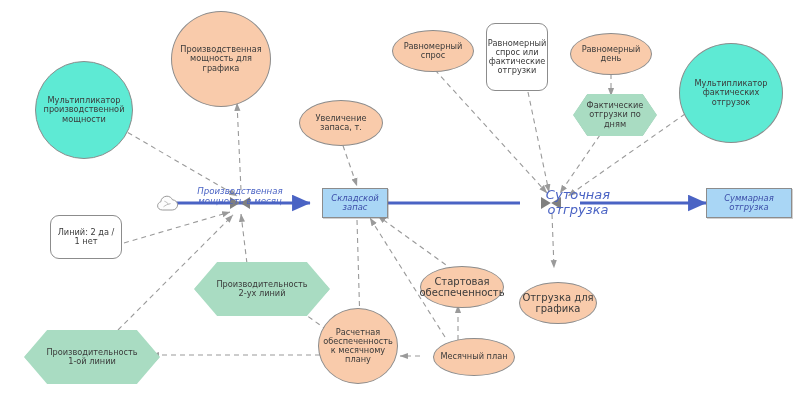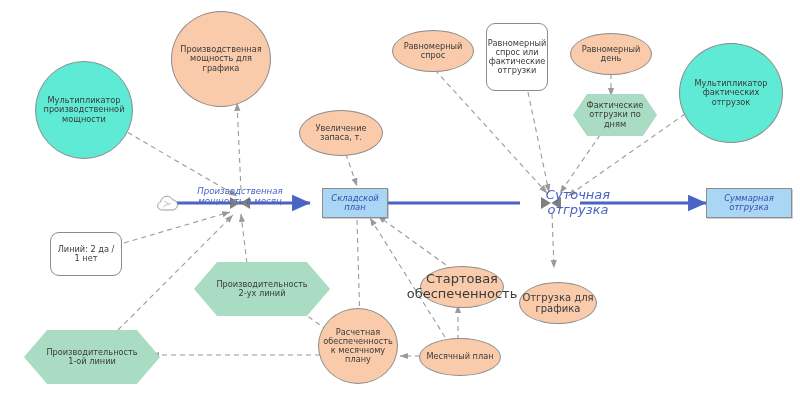--- a/index.html
+++ b/index.html
@@ -176,55 +176,55 @@
       <path d="M21,3 L11.2,9 L21,15 z" fill="#7f7f7f"></path>
     </svg>
   </div>
 
   <div class="flow-label" style="left:182px; top:187px; width:116px; font-size:8.6px;">Производственная
 мощность в месяц</div>
   <div class="flow-label" style="left:539px; top:188px; width:78px; font-size:13px;">Суточная
 отгрузка</div>
 
   <div class="node stock" style="left:322px; top:188px; width:66px; height:30px; font-size:8.4px;">Складской
-план</div>
+запас</div>
   <div class="node stock" style="left:706px; top:188px; width:86px; height:30px; font-size:8.4px;">Суммарная
 отгрузка</div>
 
   <div class="node aux-circle yellow" style="left:35px; top:61px; width:98px; height:98px; font-size:8.2px;">Мультипликатор
 производственной
 мощности</div>
   <div class="node aux-circle yellow" style="left:679px; top:43px; width:104px; height:100px; font-size:8.2px;">Мультипликатор
 фактических
 отгрузок</div>
 
   <div class="node aux-circle" style="left:171px; top:11px; width:100px; height:96px; font-size:8.2px;">Производственная
 мощность для
 графика</div>
-  <div class="node aux-ellipse" style="left:299px; top:110px; width:84px; height:46px; font-size:8.2px;">Увеличение
+  <div class="node aux-ellipse" style="left:299px; top:100px; width:84px; height:46px; font-size:8.2px;">Увеличение
 запаса, т.</div>
   <div class="node aux-ellipse" style="left:392px; top:30px; width:82px; height:42px; font-size:8.2px;">Равномерный
 спрос</div>
   <div class="node aux-ellipse" style="left:570px; top:33px; width:82px; height:42px; font-size:8.2px;">Равномерный
 день</div>
-  <div class="node aux-ellipse" style="left:420px; top:266px; width:84px; height:42px; font-size:13px;">Стартовая
+  <div class="node aux-ellipse" style="left:420px; top:266px; width:84px; height:42px; font-size:10px;">Стартовая
 обеспеченность</div>
   <div class="node aux-ellipse" style="left:519px; top:282px; width:78px; height:42px; font-size:10px;">Отгрузка для
 графика</div>
   <div class="node aux-circle" style="left:318px; top:308px; width:80px; height:76px; font-size:8.2px;">Расчетная
 обеспеченность
 к месячному
 плану</div>
-  <div class="node aux-ellipse" style="left:419px; top:338px; width:82px; height:38px; font-size:8.2px;">Месячный план</div>
+  <div class="node aux-ellipse" style="left:433px; top:338px; width:82px; height:38px; font-size:8.2px;">Месячный план</div>
 
   <div class="node note" style="left:486px; top:23px; width:62px; height:68px; font-size:8.2px;">Равномерный
 спрос или
 фактические
 отгрузки</div>
-  <div class="node note" style="left:50px; top:232px; width:72px; height:44px; font-size:8.2px;">Линий: 2 да /
+  <div class="node note" style="left:50px; top:215px; width:72px; height:44px; font-size:8.2px;">Линий: 2 да /
 1 нет</div>
 
   <div class="hexwrap" style="left:573px; top:94px; width:84px; height:42px;">
     <div class="node hex" style="left:0; top:0; width:84px; height:42px; position:absolute; font-size:8.2px;">Фактические
 отгрузки по
 дням</div>
     <svg class="hexborder" viewBox="0 0 84 42" xmlns="http://www.w3.org/2000/svg">
       <polygon points="14.3,1 69.7,1 83,21 69.7,41 14.3,41 1,21" fill="none" stroke="#8c8c8c" stroke-width="1"></polygon>
     </svg>
   </div>

